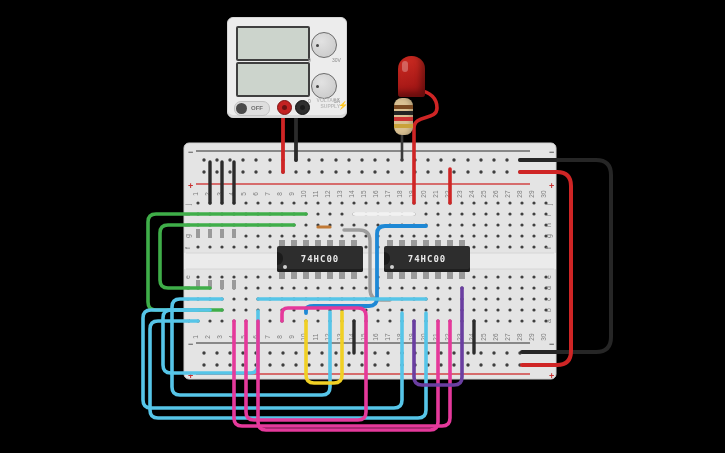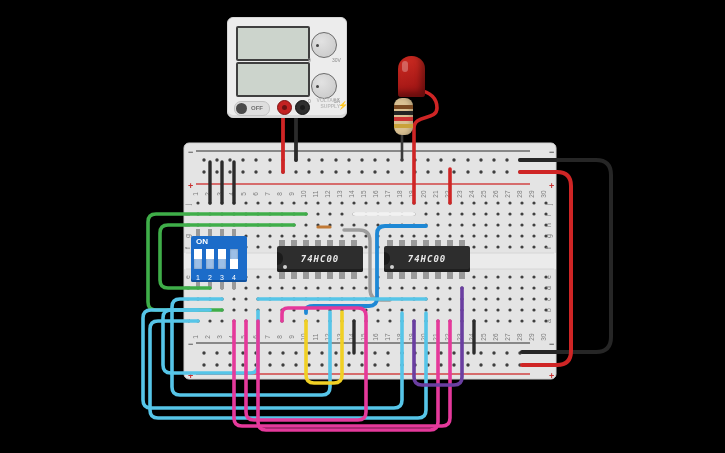--- a/index.html
+++ b/index.html
@@ -33,21 +33,21 @@
   
   .led{left:398px;top:56px;width:27px;height:41px;border-radius:13px 13px 3px 3px;
        background:linear-gradient(160deg,#c4271f 20%,#9e1414 85%);box-shadow:inset -4px -5px 6px rgba(0,0,0,.35);}
   .led::after{content:"";position:absolute;left:4px;top:5px;width:6px;height:11px;border-radius:4px;
        background:rgba(255,255,255,.28);}
   .resistor{left:394px;top:98px;width:19px;height:37px;border-radius:8px;background:#d9c193;
        box-shadow:inset -3px 0 4px rgba(0,0,0,.18);}
   .band{position:absolute;left:0;width:100%;height:4px;}
   
   .ic{width:86px;height:26px;background:#2d2d2d;border-radius:2px;top:246px;
-      box-shadow:inset 0 -3px 0 #1f1f1f;display:flex;align-items:center;justify-content:center;font-style:italic;}
+      box-shadow:inset 0 -3px 0 #1f1f1f;display:flex;align-items:center;justify-content:center;}
   .ic .iclabel{color:#e8e8e8;font-family:"DejaVu Sans Mono",monospace;font-size:9px;
       letter-spacing:1px;font-weight:bold;}
   .ic::before{content:"";position:absolute;left:0;top:6px;width:6px;height:13px;
       background:#1b1b1b;border-radius:0 7px 7px 0;}
   .ic::after{content:"";position:absolute;left:6px;bottom:3px;width:4px;height:4px;
       border-radius:50%;background:#cfcfcf;}
   
   .dip{left:191px;top:236px;width:56px;height:46px;background:#1c6cc9;border-radius:2px;
        box-shadow:inset 0 -2px 0 #11529e;}
   .dip .on{position:absolute;left:5px;top:1px;color:#fff;font-size:8px;font-weight:bold;}
@@ -660,33 +660,14 @@
     <div class="band" style="top: 26px; background: rgb(201, 162, 58);"></div>
   </div>
 
   <div class="comp ic" id="ic1" style="left: 277px;">
     <span class="iclabel">74HC00</span>
   </div>
   <div class="comp ic" id="ic2" style="left: 384px;">
     <span class="iclabel">74HC00</span>
   </div>
 
-  <div class="comp dip" id="dip">
-    <div class="on">ON</div>
-  <div class="track" style="left: 3px;">
-        <div class="slider" style="top: 0px;"></div>
-      </div>
-      <div class="num" style="left: 3px;">1</div>
-      <div class="track" style="left: 15px;">
-        <div class="slider" style="top: 0px;"></div>
-      </div>
-      <div class="num" style="left: 15px;">2</div>
-      <div class="track" style="left: 27px;">
-        <div class="slider" style="top: 0px;"></div>
-      </div>
-      <div class="num" style="left: 27px;">3</div>
-      <div class="track" style="left: 39px;">
-        <div class="slider" style="top: 10px;"></div>
-      </div>
-      <div class="num" style="left: 39px;">4</div>
-    </div>
 
 </div>
 
 </body></html>

